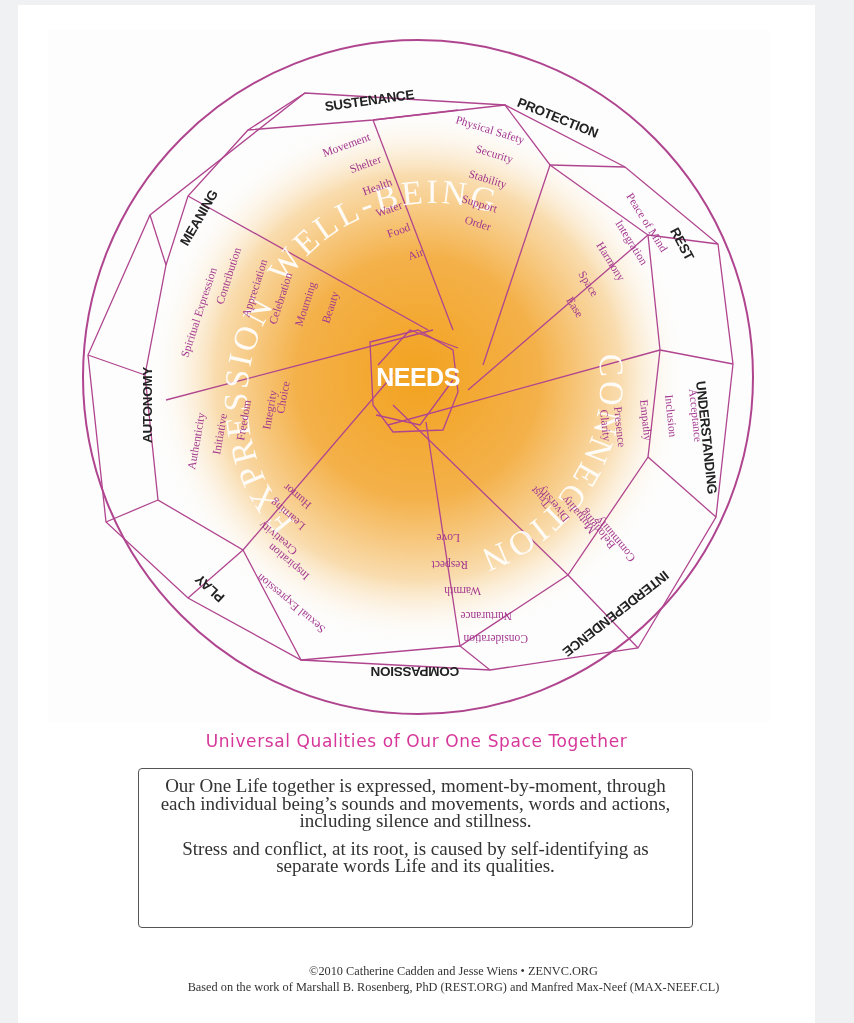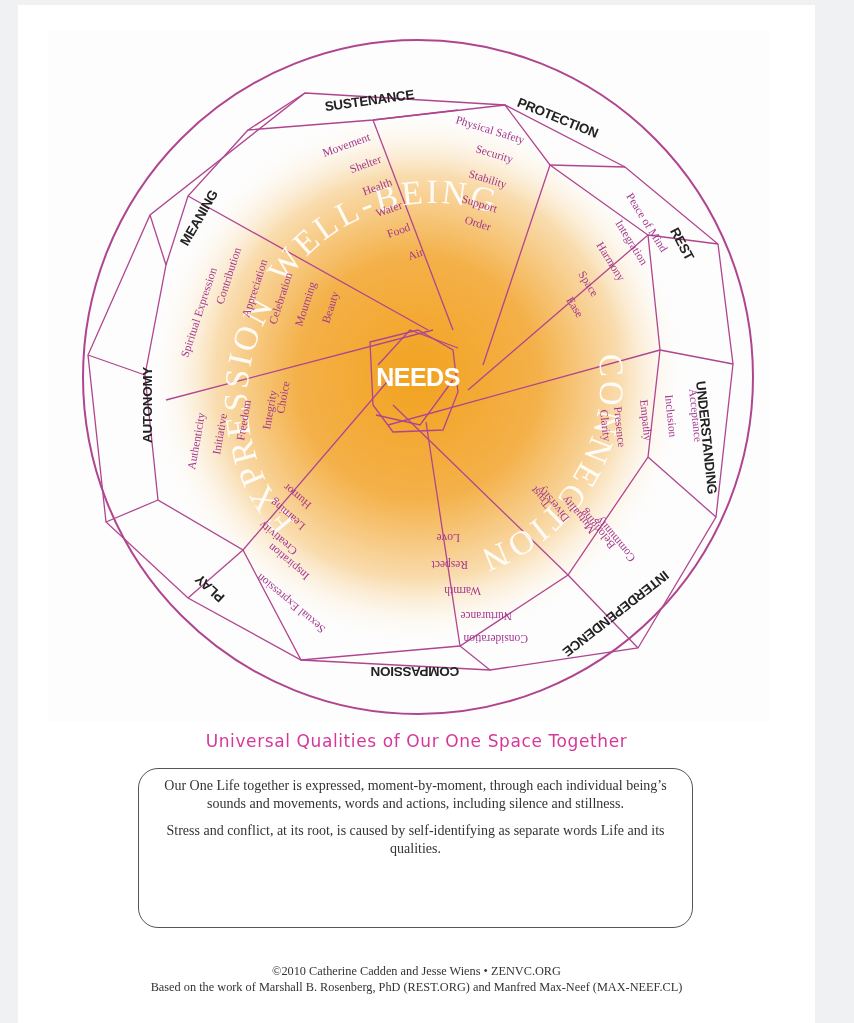--- a/index.html
+++ b/index.html
@@ -24,32 +24,32 @@
     position: absolute; left: 0; width: 797px; top: 726px;
     text-align: center;
     font-family: "DejaVu Sans", sans-serif;
     font-size: 17px; letter-spacing: 0.6px;
     color: #d6389a;
   }
   .textbox {
     position: absolute; left: 120px; top: 763px;
     width: 555px; height: 160px;
     border: 1.5px solid #555;
-    border-radius: 20px;
+    border-radius: 4px;
     box-sizing: border-box;
     padding: 8px 14px 0 14px;
     text-align: center;
     color: #333;
-    font-size: 14px; line-height: 17.5px;
+    font-size: 19px; line-height: 17.5px;
   }
   .textbox p { margin: 0 0 10px 0; }
   .footer {
     position: absolute; left: 0; width: 797px; top: 958px;
     text-align: center; color: #333;
-    font-size: 12.3px; line-height: 16px;
+    font-size: 12.3px; line-height: 16px; padding-left: 37px;
   }
   .cat { font-family: "Liberation Sans", "DejaVu Sans", sans-serif; font-weight: bold; font-size: 13.5px; fill: #222; letter-spacing: -0.3px; }
   .item { font-family: "Liberation Serif", serif; font-size: 11.5px; fill: #a2378f; }
   .arc { font-family: "Liberation Serif", serif; font-size: 34px; fill: #ffffff; letter-spacing: 3px; opacity: 0.92; }
   .needs { font-family: "Liberation Sans", sans-serif; font-weight: bold; font-size: 25px; fill: #ffffff; letter-spacing: -0.5px; }
   .line { stroke: #b0458f; stroke-width: 1.3; fill: none; }
   .outer { stroke: #b0458f; stroke-width: 2; fill: none; }
 </style>
 </head>
 <body>

